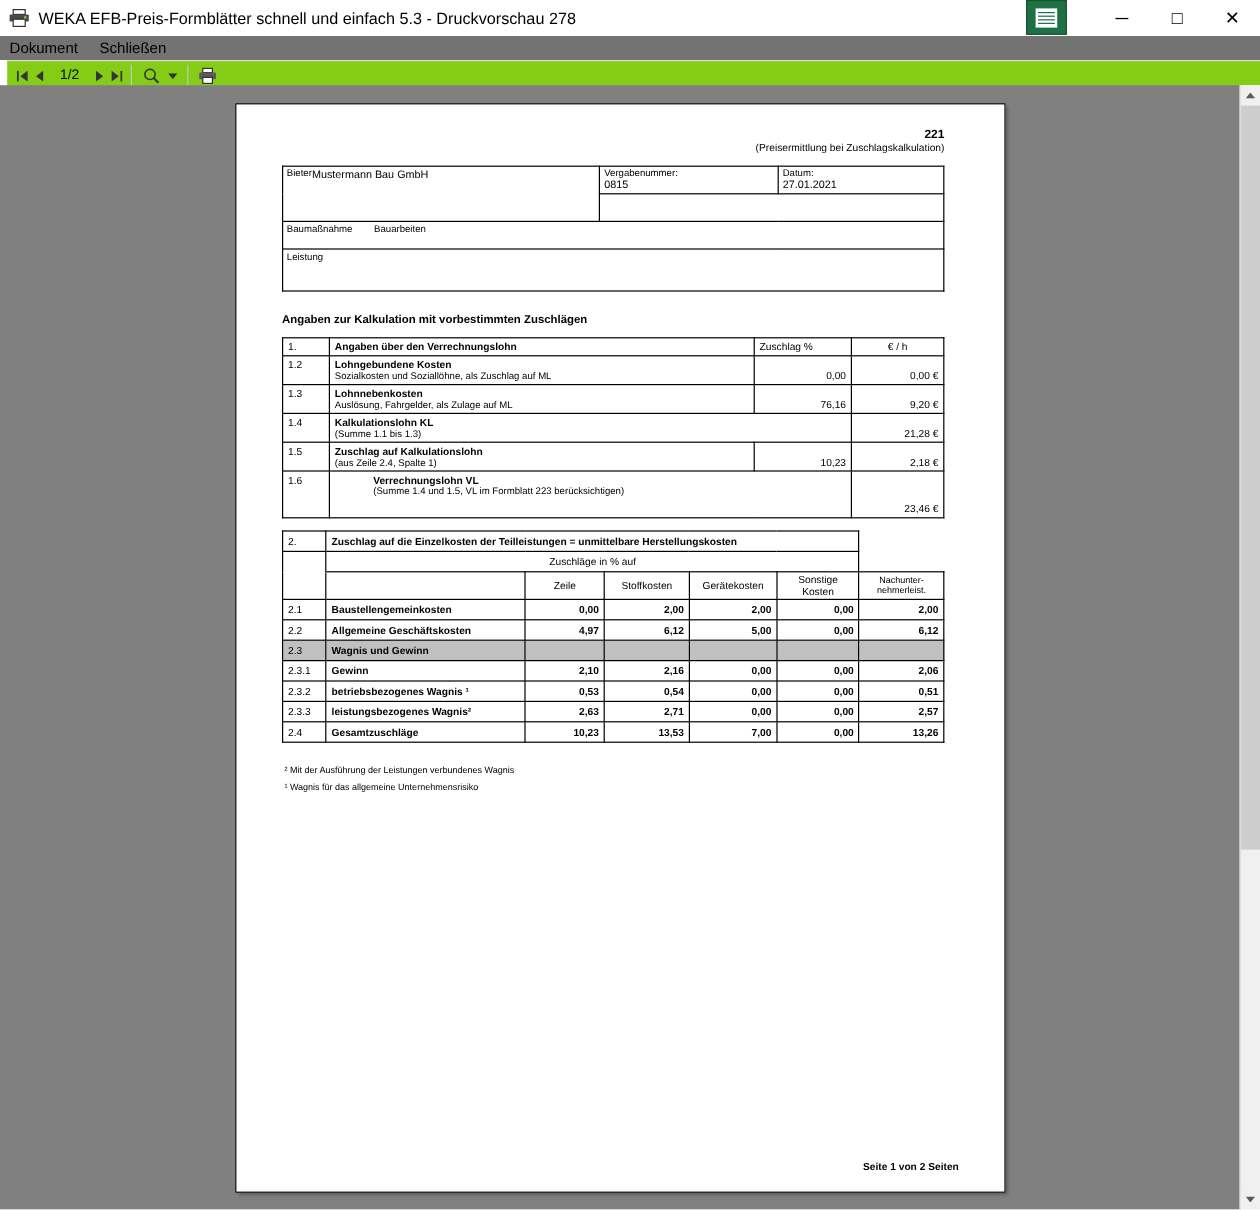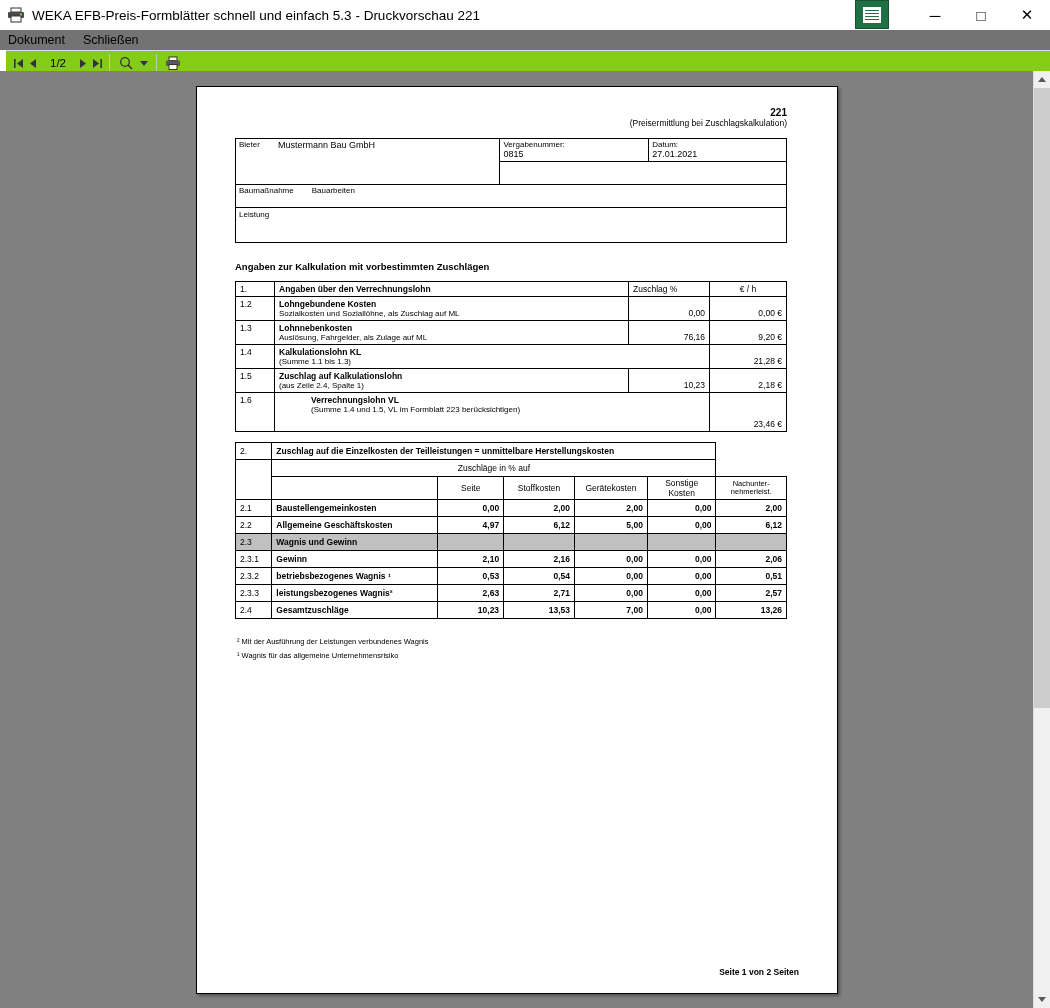--- a/index.html
+++ b/index.html
@@ -290,21 +290,21 @@
 
 <div class="titlebar">
   <div class="titlebar-icon">
     <svg width="18" height="16" viewBox="0 0 18 16">
       <rect x="4" y="1" width="10" height="4" fill="#fff" stroke="#333"></rect>
       <rect x="1" y="5" width="16" height="6" rx="1" fill="#4a4a4a"></rect>
       <rect x="4" y="9" width="10" height="6" fill="#fff" stroke="#333"></rect>
       <rect x="13" y="6.5" width="2" height="2" fill="#7ec850"></rect>
     </svg>
   </div>
-  <div class="titlebar-text">WEKA EFB-Preis-Formblätter schnell und einfach 5.3 - Druckvorschau 221</div>
+  <div class="titlebar-text">WEKA EFB-Preis-Formblätter schnell und einfach 5.3 - Druckvorschau 278</div>
 
   <div class="title-green-btn">
     <div class="sheet"></div>
   </div>
 
   <div class="win-buttons">
     <div class="win-btn">─</div>
     <div class="win-btn">□</div>
     <div class="win-btn close">✕</div>
   </div>
@@ -367,21 +367,21 @@
 
       <div class="doc-head-right">
         <div class="doc-num">221</div>
         <div class="doc-sub">(Preisermittlung bei Zuschlagskalkulation)</div>
       </div>
 
       <table class="frame hdrtable">
         <tbody>
             <tr>
           <td rowspan="2" style="width:48%;">
-            <div style="display:flex; gap:18px;">
+            <div style="display:flex; ">
               <span class="lbl">Bieter</span>
               <span class="val">Mustermann Bau GmbH</span>
             </div>
           </td>
           <td style="width:27%;">
             <div class="lbl">Vergabenummer:</div>
             <div class="val">0815</div>
           </td>
           <td style="width:25%;">
             <div class="lbl">Datum:</div>
@@ -475,21 +475,21 @@
           <td class="cno">2.</td>
           <td colspan="5" class="b">Zuschlag auf die Einzelkosten der Teilleistungen = unmittelbare Herstellungskosten</td>
         </tr>
         <tr>
           <td class="cno" style="border-top:none;border-bottom:none;"></td>
           <td colspan="5" class="ctr">Zuschläge in % auf</td>
         </tr>
         <tr>
           <td class="cno" style="border-top:none;"></td>
           <td class="cname" style="border-top:none;"></td>
-          <td class="cval ctr">Seite</td>
+          <td class="cval ctr">Zeile</td>
           <td class="cval ctr">Stoffkosten</td>
           <td class="cval ctr">Gerätekosten</td>
           <td class="cval ctr">Sonstige Kosten</td>
           <td class="cval ctr" style="font-size:7.5px;line-height:1.1;">Nachunter-nehmerleist.</td>
         </tr>
 
         <tr>
           <td class="cno">2.1</td>
           <td class="cname b">Baustellengemeinkosten</td>
           <td class="num b">0,00</td>

